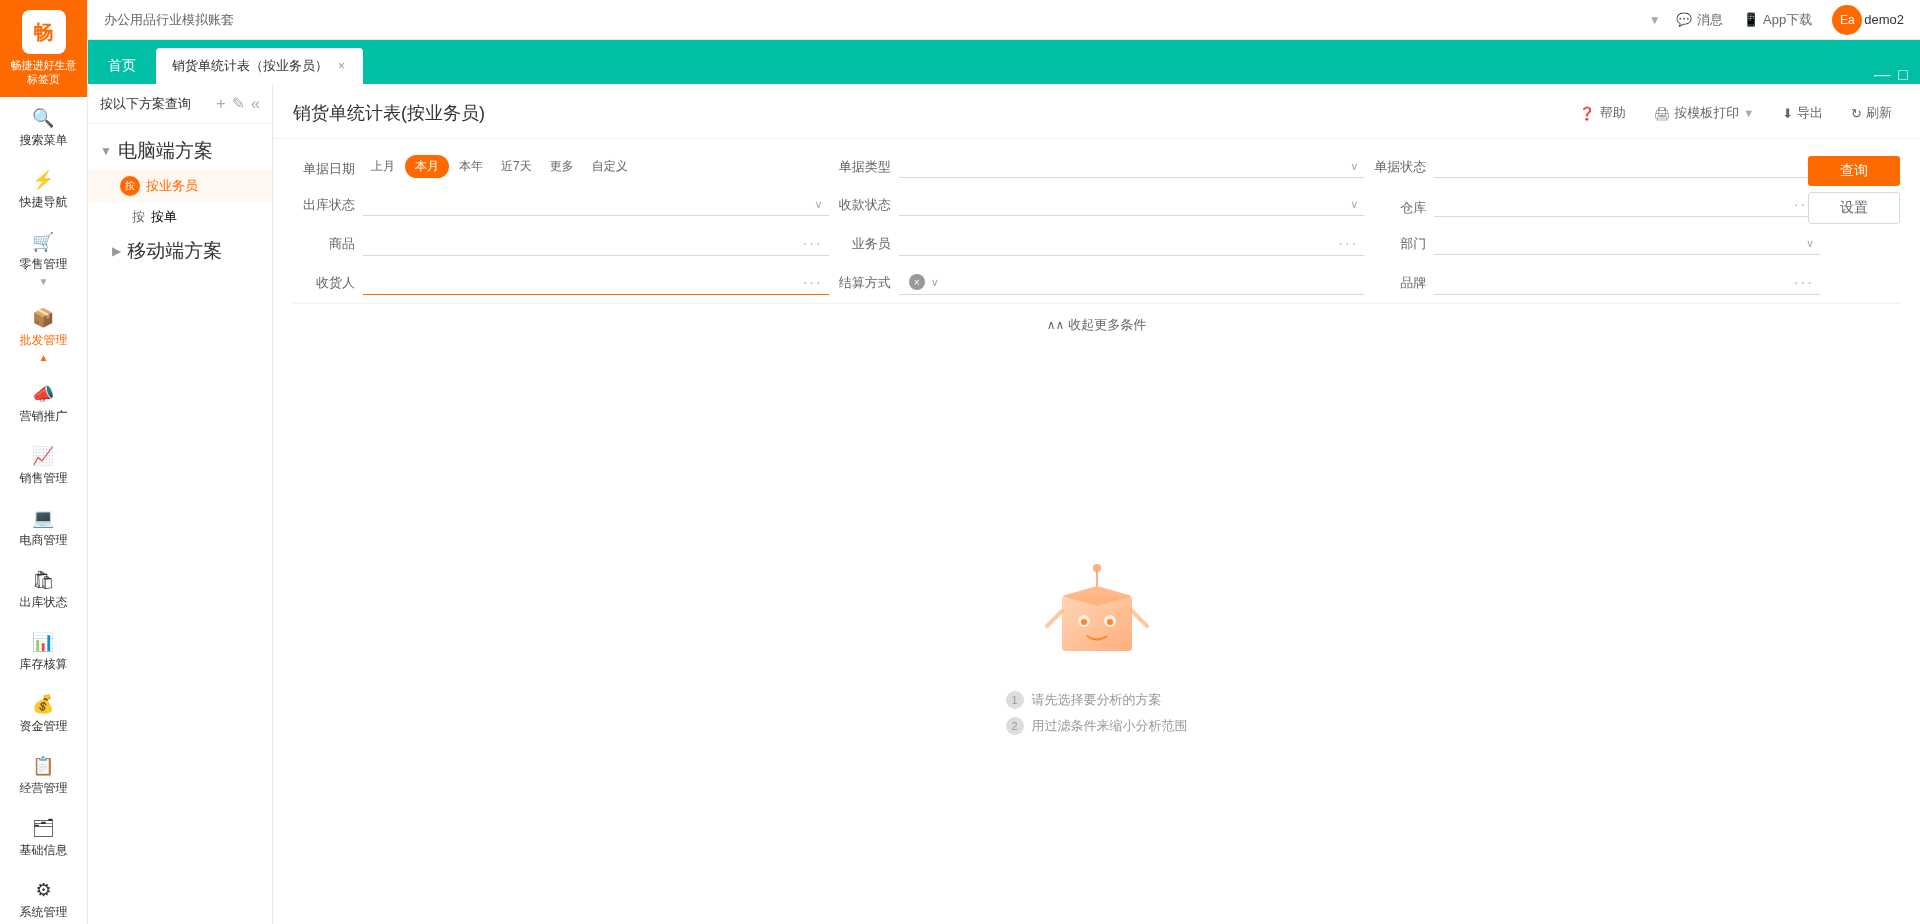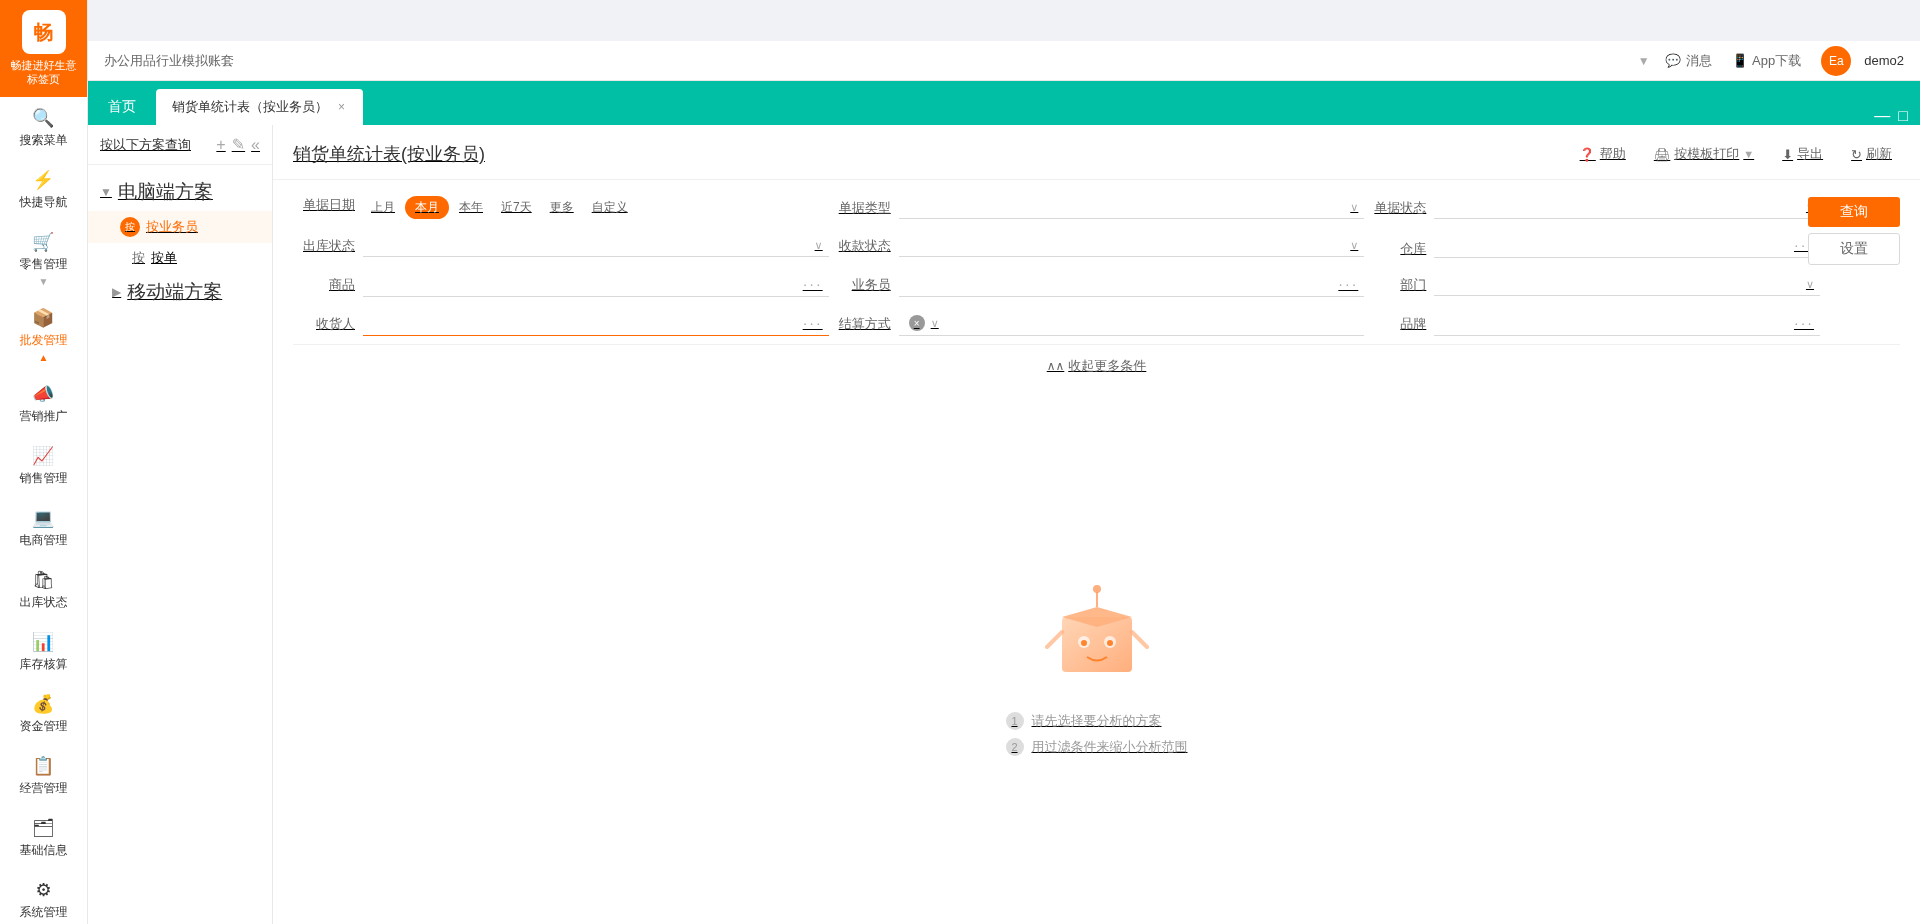--- a/index.html
+++ b/index.html
@@ -10,40 +10,40 @@
     .sidebar-logo { width: 100%; background: #ff6a00; padding: 10px 8px; display: flex; flex-direction: column; align-items: center; }
     .sidebar-logo-icon { width: 44px; height: 44px; background: #fff; border-radius: 8px; display: flex; align-items: center; justify-content: center; margin-bottom: 4px; }
     .sidebar-logo-icon span { color: #ff6a00; font-size: 20px; font-weight: bold; }
     .sidebar-logo-text { color: #fff; font-size: 11px; text-align: center; line-height: 1.3; }
     .sidebar-nav-item { width: 100%; display: flex; flex-direction: column; align-items: center; padding: 10px 4px; cursor: pointer; color: #333; font-size: 12px; gap: 3px; border-bottom: none; }
     .sidebar-nav-item.active { color: #ff6a00; }
     .sidebar-nav-item .nav-icon { font-size: 18px; }
     .sidebar-section { width: 100%; }
 
     
-    .main { flex: 1; display: flex; flex-direction: column; overflow: hidden; margin-top: 41px; }
+    .main { flex: 1; display: flex; flex-direction: column; overflow: hidden; }
 
     
     .topbar { height: 40px; background: #fff; border-bottom: 1px solid #e8e8e8; display: flex; align-items: center; padding: 0 16px; gap: 16px; flex-shrink: 0; }
     .topbar-title { font-size: 13px; color: #666; flex: 1; }
     .topbar-actions { display: flex; align-items: center; gap: 20px; }
     .topbar-action { display: flex; align-items: center; gap: 4px; color: #666; font-size: 13px; cursor: pointer; }
     .topbar-avatar { width: 30px; height: 30px; border-radius: 50%; background: #ff6a00; display: flex; align-items: center; justify-content: center; color: #fff; font-size: 12px; }
     .topbar-username { font-size: 13px; color: #333; cursor: pointer; }
 
     
     .tabbar { height: 44px; background: #00bfa5; display: flex; align-items: flex-end; padding: 0 0; flex-shrink: 0; }
     .tab-home { height: 36px; background: #00bfa5; color: #fff; display: flex; align-items: center; padding: 0 20px; font-size: 14px; cursor: pointer; }
     .tab-active { height: 36px; background: #fff; color: #333; display: flex; align-items: center; padding: 0 16px; font-size: 13px; cursor: pointer; border-radius: 4px 4px 0 0; gap: 8px; }
     .tab-close { color: #999; font-size: 12px; cursor: pointer; padding: 2px; border-radius: 2px; }
     .tab-expand { margin-left: auto; display: flex; align-items: center; gap: 8px; padding-right: 12px; }
     .tab-expand-btn { color: #fff; font-size: 16px; cursor: pointer; background: none; border: none; }
 
     
-    .content { flex: 1; display: flex; overflow: hidden; background: #a21caf; text-decoration: underline; }
+    .content { flex: 1; display: flex; overflow: hidden; background: #a21caf; }
 
     
     .left-panel { width: 185px; background: #fff; border-right: 1px solid #e8e8e8; flex-shrink: 0; overflow-y: auto; }
     .left-panel-header { padding: 10px 12px; display: flex; align-items: center; justify-content: space-between; border-bottom: 1px solid #f0f0f0; }
     .left-panel-title { font-size: 13px; color: #333; font-weight: 500; }
     .left-panel-actions { display: flex; gap: 6px; align-items: center; }
     .left-panel-action { color: #aaa; cursor: pointer; font-size: 16px; }
     .left-panel-tree { padding: 8px 0; }
     .tree-group { }
     .tree-group-header { display: flex; align-items: center; padding: 6px 12px; gap: 6px; cursor: pointer; }
@@ -177,21 +177,21 @@
     <span style="color:#aaa;font-size:12px;cursor:pointer;">▼</span>
     <div class="topbar-actions">
       <div class="topbar-action">
         <span>💬</span>
         <span>消息</span>
       </div>
       <div class="topbar-action">
         <span>📱</span>
         <span>App下载</span>
       </div>
-      <div style="display:flex;align-items:center;gap:13px;">
+      <div style="display:flex;align-items:center;gap:2px;">
         <div class="topbar-avatar">
           <span>Ea</span>
         </div>
         <span class="topbar-username">demo2</span>
       </div>
     </div>
   </div>
 
   <div class="tabbar">
     <div class="tab-home">
@@ -271,21 +271,21 @@
 
       <div style="position:absolute;right:20px;top:72px;display:flex;flex-direction:column;gap:6px;z-index:10;">
         <button class="btn-query">查询</button>
         <button class="btn-reset">设置</button>
       </div>
 
       <div class="filter-area">
 
         <div style="display:grid;grid-template-columns:1fr 1fr 1fr;gap:0;margin-bottom:14px;">
 
-          <div style="display:flex;align-items:flex-start;">
+          <div style="display:flex;align-items:flex-end;">
             <span class="filter-label">单据日期</span>
             <div style="display:flex;flex-direction:column;flex:1;">
               <div class="date-tabs">
                 <span class="date-tab">上月</span>
                 <span class="date-tab active">本月</span>
                 <span class="date-tab">本年</span>
                 <span class="date-tab">近7天</span>
                 <span class="date-tab">更多</span>
                 <span class="date-tab">自定义</span>
               </div>

